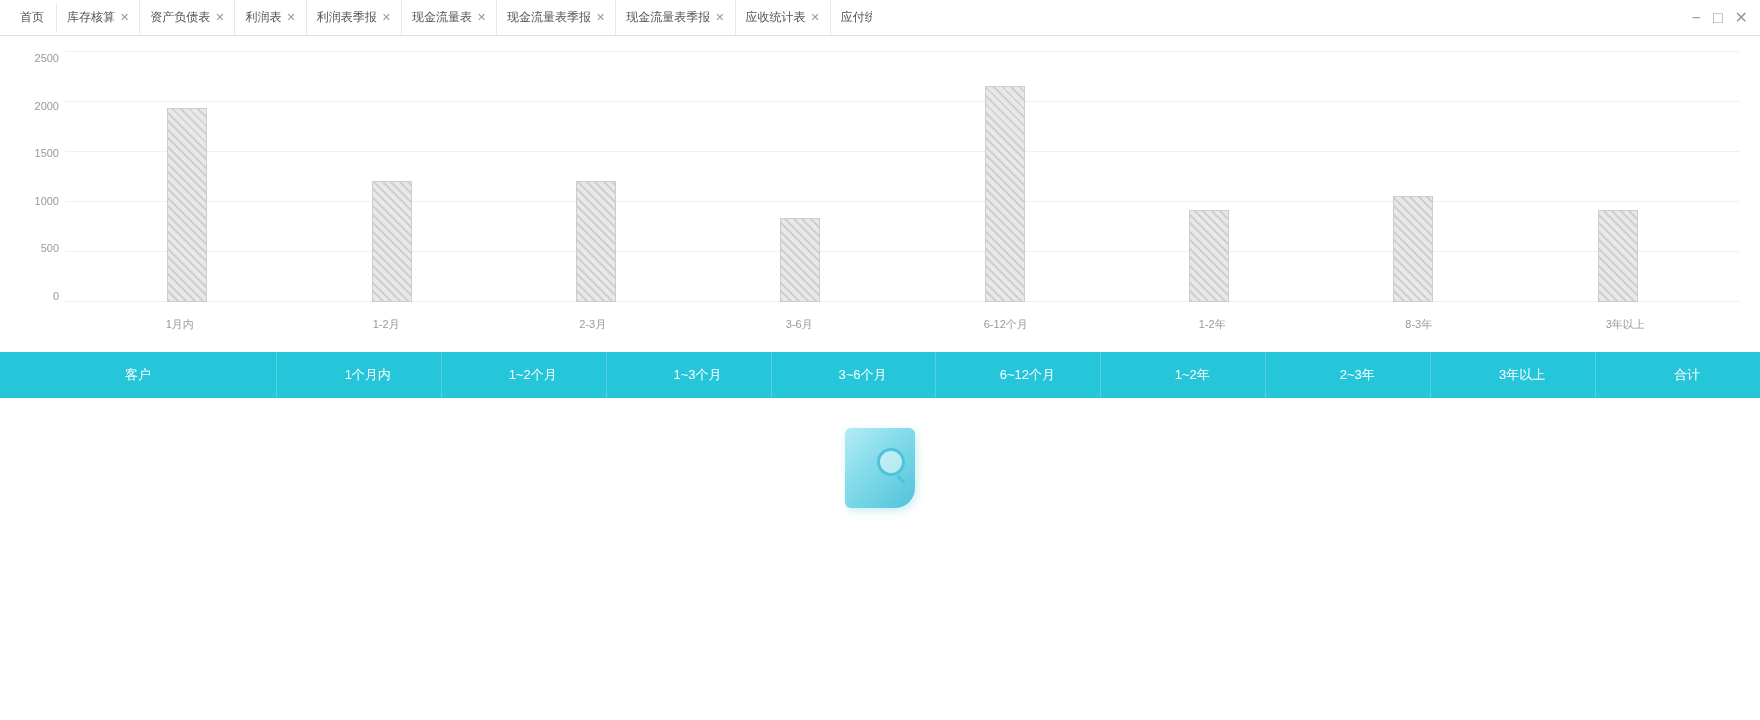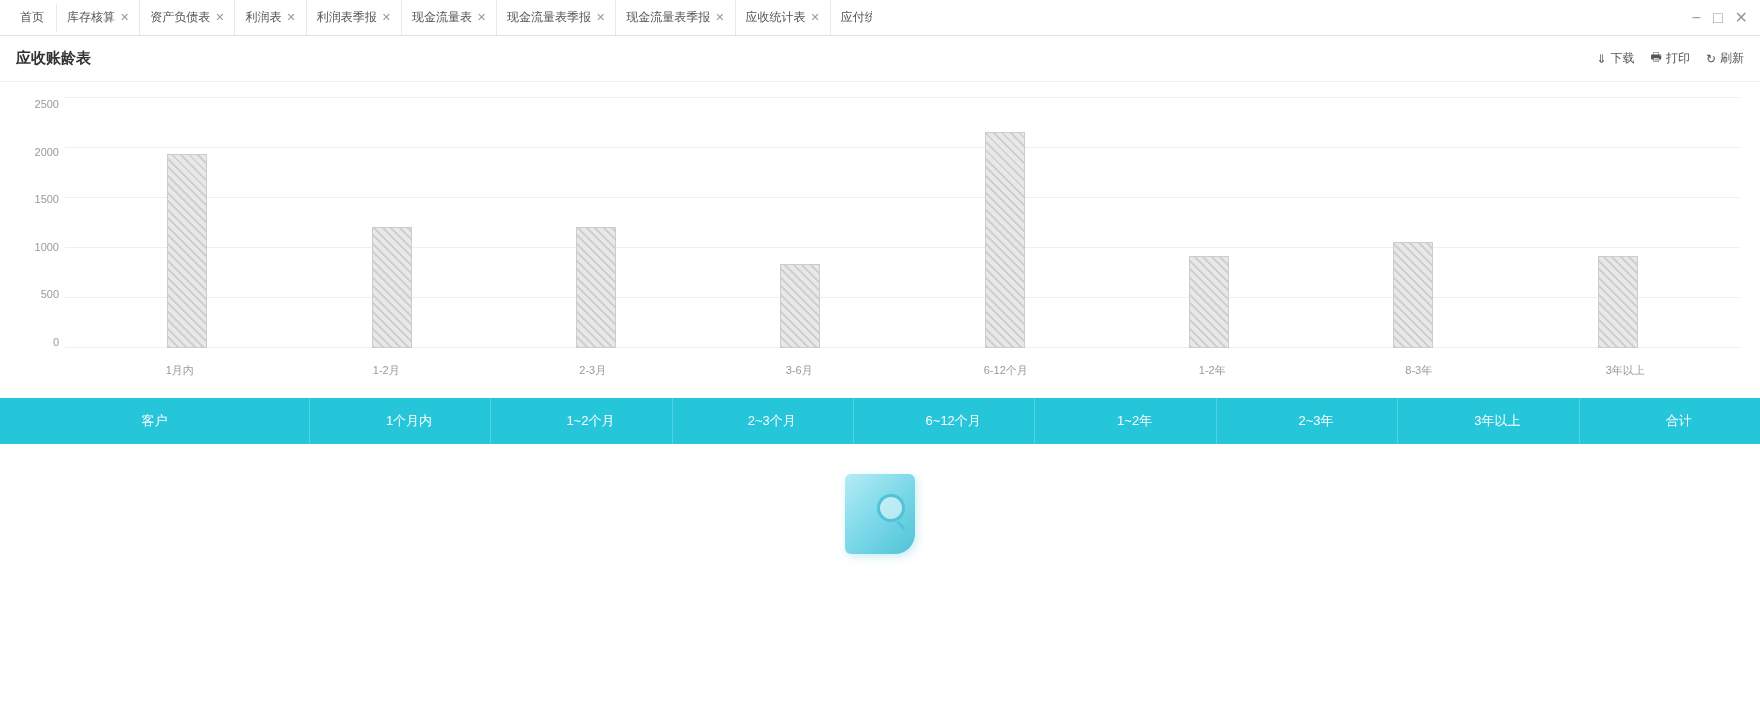--- a/index.html
+++ b/index.html
@@ -306,37 +306,20 @@
   <div class="tab-bar-spacer"></div>
   <div class="tab-bar-actions">
     <span title="minimize">−</span>
     <span title="maximize">□</span>
     <span title="close">✕</span>
   </div>
 </div>
 
 <div class="page-content">
 
-  <div class="page-header">
-    <div class="page-title">应收账龄表</div>
-    <div class="header-actions">
-      <div class="header-action-btn">
-        <span>⇓</span>
-        <span>下载</span>
-      </div>
-      <div class="header-action-btn">
-        <span>🖶</span>
-        <span>打印</span>
-      </div>
-      <div class="header-action-btn">
-        <span>↻</span>
-        <span>刷新</span>
-      </div>
-    </div>
-  </div>
 
   <div class="chart-area">
     <div class="bar-chart">
 
       <div class="chart-y-axis" id="y-axis">
           <span class="y-label">0</span>
           <span class="y-label">500</span>
           <span class="y-label">1000</span>
           <span class="y-label">1500</span>
           <span class="y-label">2000</span>
@@ -389,21 +372,22 @@
             <span class="x-label">3年以上</span>
           </div>
       </div>
     </div>
   </div>
 
   <div class="table-header" id="table-header">
       <div class="th-cell">客户</div>
       <div class="th-cell">1个月内</div>
       <div class="th-cell">1~2个月</div>
-      <div class="th-cell">2~3个月</div>
+      <div class="th-cell">1~3个月</div>
+      <div class="th-cell">3~6个月</div>
       <div class="th-cell">6~12个月</div>
       <div class="th-cell">1~2年</div>
       <div class="th-cell">2~3年</div>
       <div class="th-cell">3年以上</div>
       <div class="th-cell">合计</div>
     </div>
 
   <div class="empty-state">
     <div class="empty-icon">
       <div class="doc-shape">

